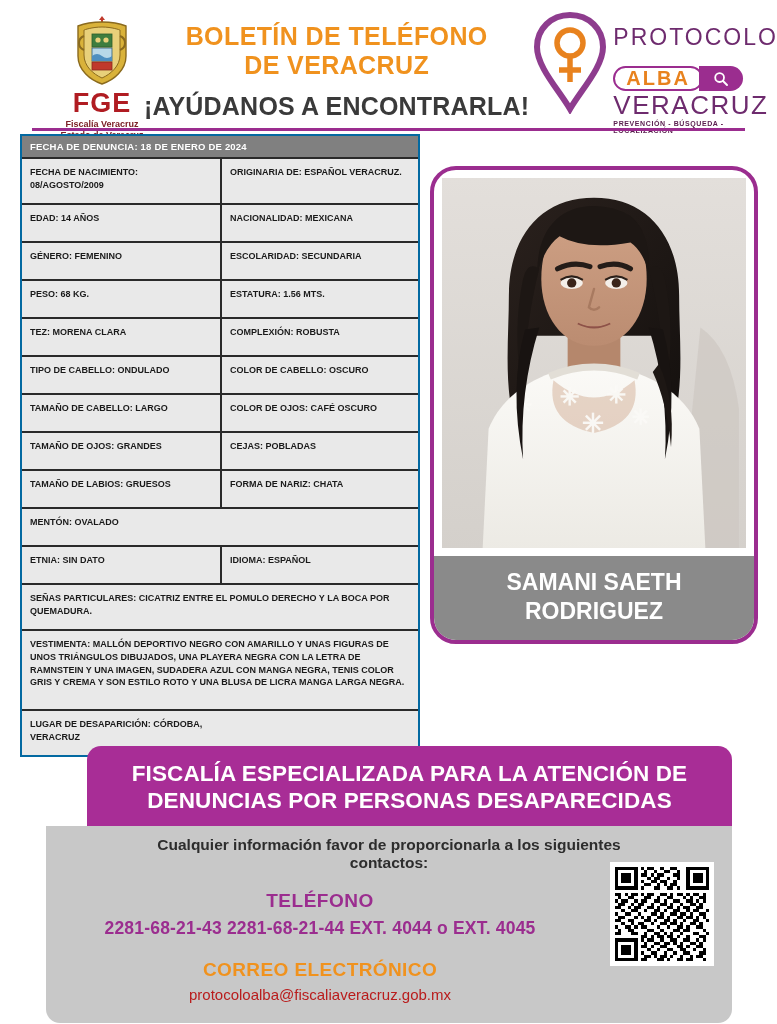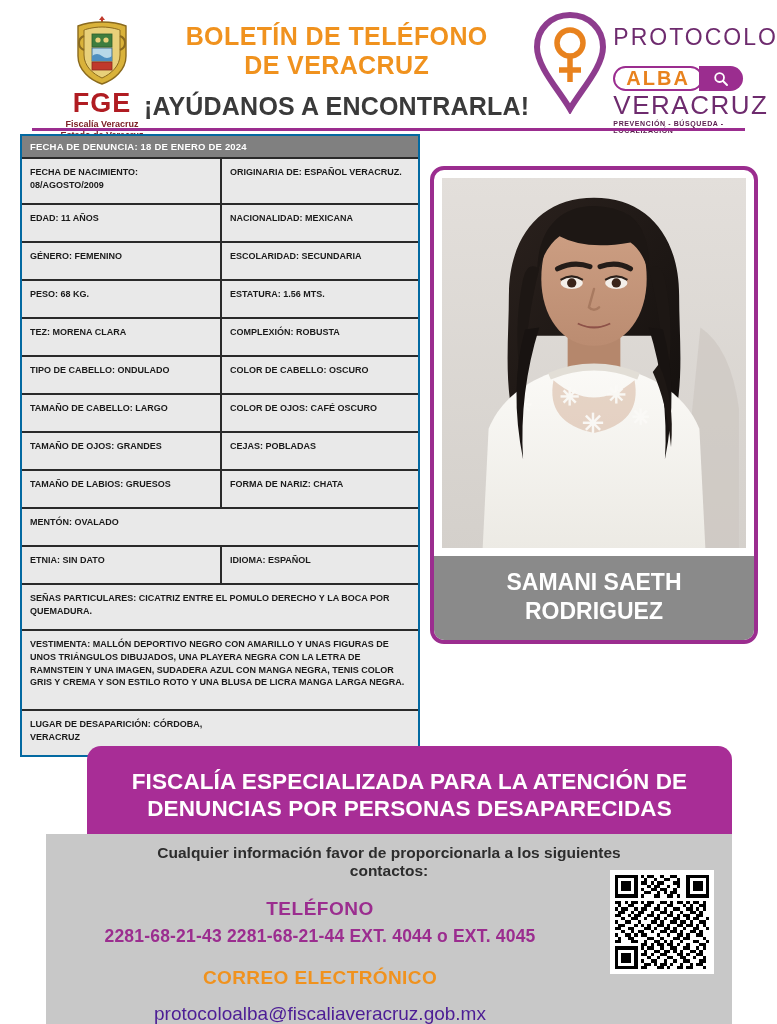--- a/index.html
+++ b/index.html
@@ -178,21 +178,21 @@
   .tbl-cell.full { width: 100%; }
   .cell-tall { min-height: 44px; }
 
   
   .photo-card {
     position: absolute;
     left: 430px;
     top: 32px;
     width: 328px;
     border: 4px solid #9B2D8F;
-    border-radius: 14px;
+    border-radius: 26px;
     background: #ffffff;
     box-sizing: border-box;
     overflow: hidden;
     padding: 8px 8px 0 8px;
   }
   .photo-wrap {
     width: 100%;
     height: 370px;
     overflow: hidden;
     background: #cfcbc6;
@@ -217,21 +217,21 @@
     width: 686px;
   }
   .footer-banner {
     background: #A82D96;
     border-radius: 14px 14px 0 0;
     color: #ffffff;
     text-align: center;
     font-weight: bold;
     font-size: 22.5px;
     line-height: 1.2;
-    padding: 22px 20px 12px 20px;
+    padding: 14px 20px 12px 20px;
     box-sizing: border-box;
     letter-spacing: 0.1px;
     margin-left: 41px;
   }
   .footer-body {
     background: #c8c8c8;
     border-radius: 0 0 14px 14px;
     padding: 10px 0 20px 0;
     position: relative;
     min-height: 170px;
@@ -263,23 +263,23 @@
     letter-spacing: 0.2px;
   }
   .label-mail {
     color: #F0921E;
     font-weight: bold;
     font-size: 19px;
     margin-top: 20px;
     letter-spacing: 0.4px;
   }
   .email {
-    color: #4c1d95;
-    font-size: 19px;
-    margin-top: 14px;
+    color: #b91c1c;
+    font-size: 15px;
+    margin-top: 5px;
   }
   .qr {
     position: absolute;
     right: 18px;
     top: 36px;
     width: 104px;
     height: 104px;
     background: #ffffff;
     padding: 5px;
     box-sizing: border-box;
@@ -346,21 +346,21 @@
 <div class="body-area">
 
   <div class="info-table">
     <div class="tbl-head">FECHA DE DENUNCIA: 18 DE ENERO DE 2024</div>
 
     <div class="tbl-row">
       <div class="tbl-cell left cell-tall">FECHA DE NACIMIENTO: 08/AGOSTO/2009</div>
       <div class="tbl-cell right cell-tall">ORIGINARIA DE: ESPAÑOL VERACRUZ.</div>
     </div>
     <div class="tbl-row">
-      <div class="tbl-cell left">EDAD: 11 AÑOS</div>
+      <div class="tbl-cell left">EDAD: 14 AÑOS</div>
       <div class="tbl-cell right">NACIONALIDAD: MEXICANA</div>
     </div>
     <div class="tbl-row">
       <div class="tbl-cell left">GÉNERO: FEMENINO</div>
       <div class="tbl-cell right">ESCOLARIDAD: SECUNDARIA</div>
     </div>
     <div class="tbl-row">
       <div class="tbl-cell left">PESO: 68 KG.</div>
       <div class="tbl-cell right">ESTATURA: 1.56 MTS.</div>
     </div>

